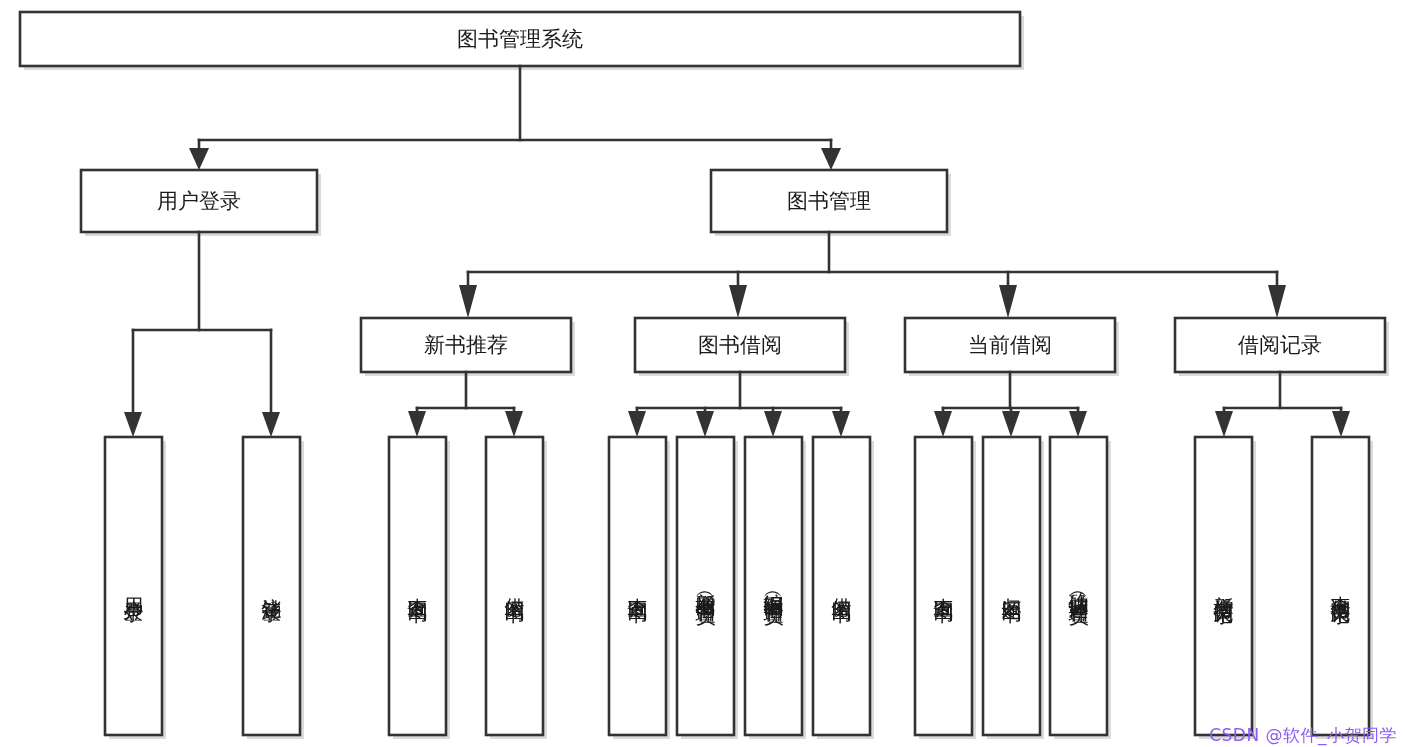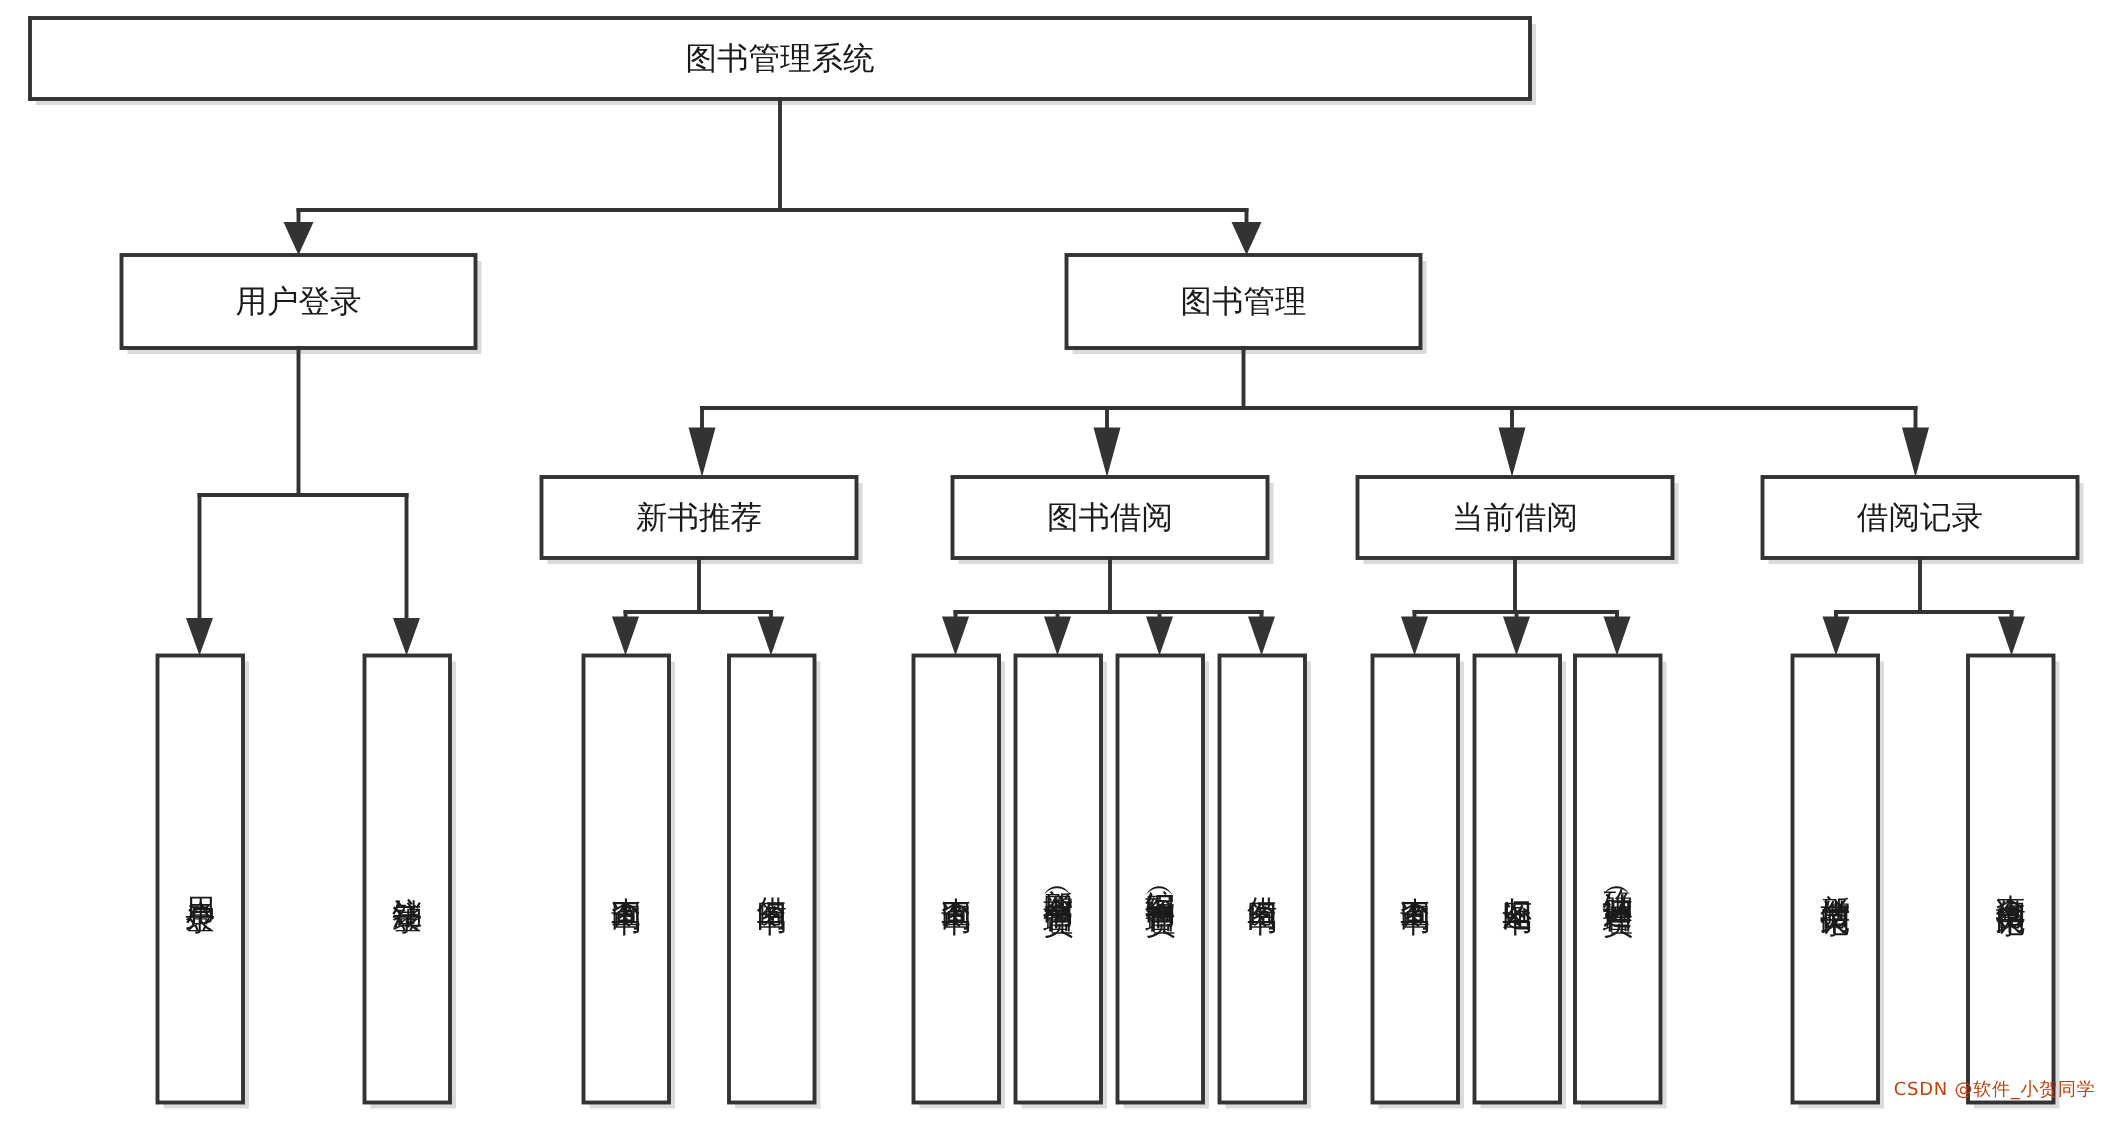--- a/index.html
+++ b/index.html
@@ -58,24 +58,24 @@
     font-size: 20px;
     line-height: 1.05;
     letter-spacing: 2px;
     color: #1a1a1a;
     white-space: nowrap;
     pointer-events: none;
   }
   #watermark {
     position: absolute;
     right: 8px;
-    bottom: 12px;
-    font-family: "DejaVu Sans", "Liberation Sans", sans-serif;
-    font-size: 12px;
-    color: #c2410c;
+    bottom: 0;
+    font-family: "DejaVu Sans", "Liberation Sans", sans-serif;
+    font-size: 17px;
+    color: #8b5cf6;
     white-space: nowrap;
     letter-spacing: 0.5px;
   }
 </style>
 </head>
 <body>
 
 <svg id="diagram" viewBox="0 0 1405 747">
 
   <rect class="node-shadow" x="24" y="16" width="1000" height="54" rx="0"></rect>

